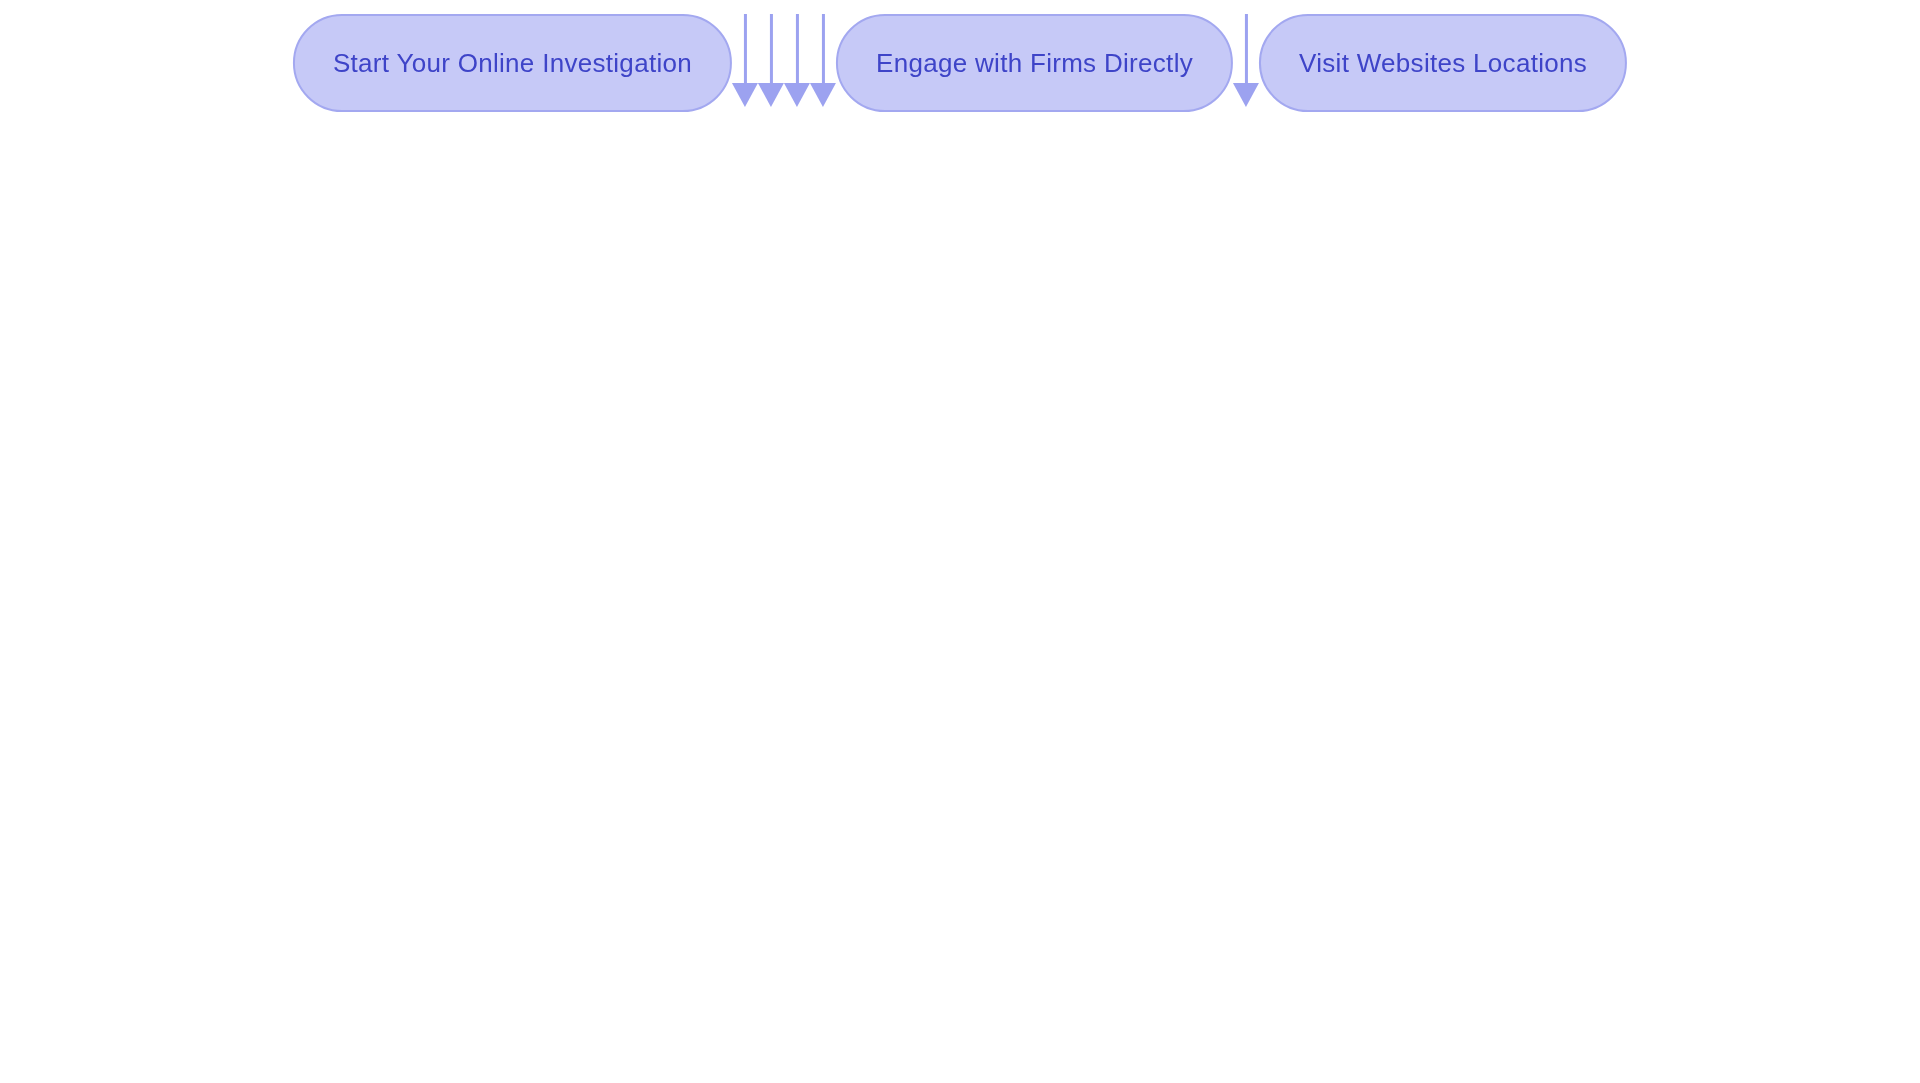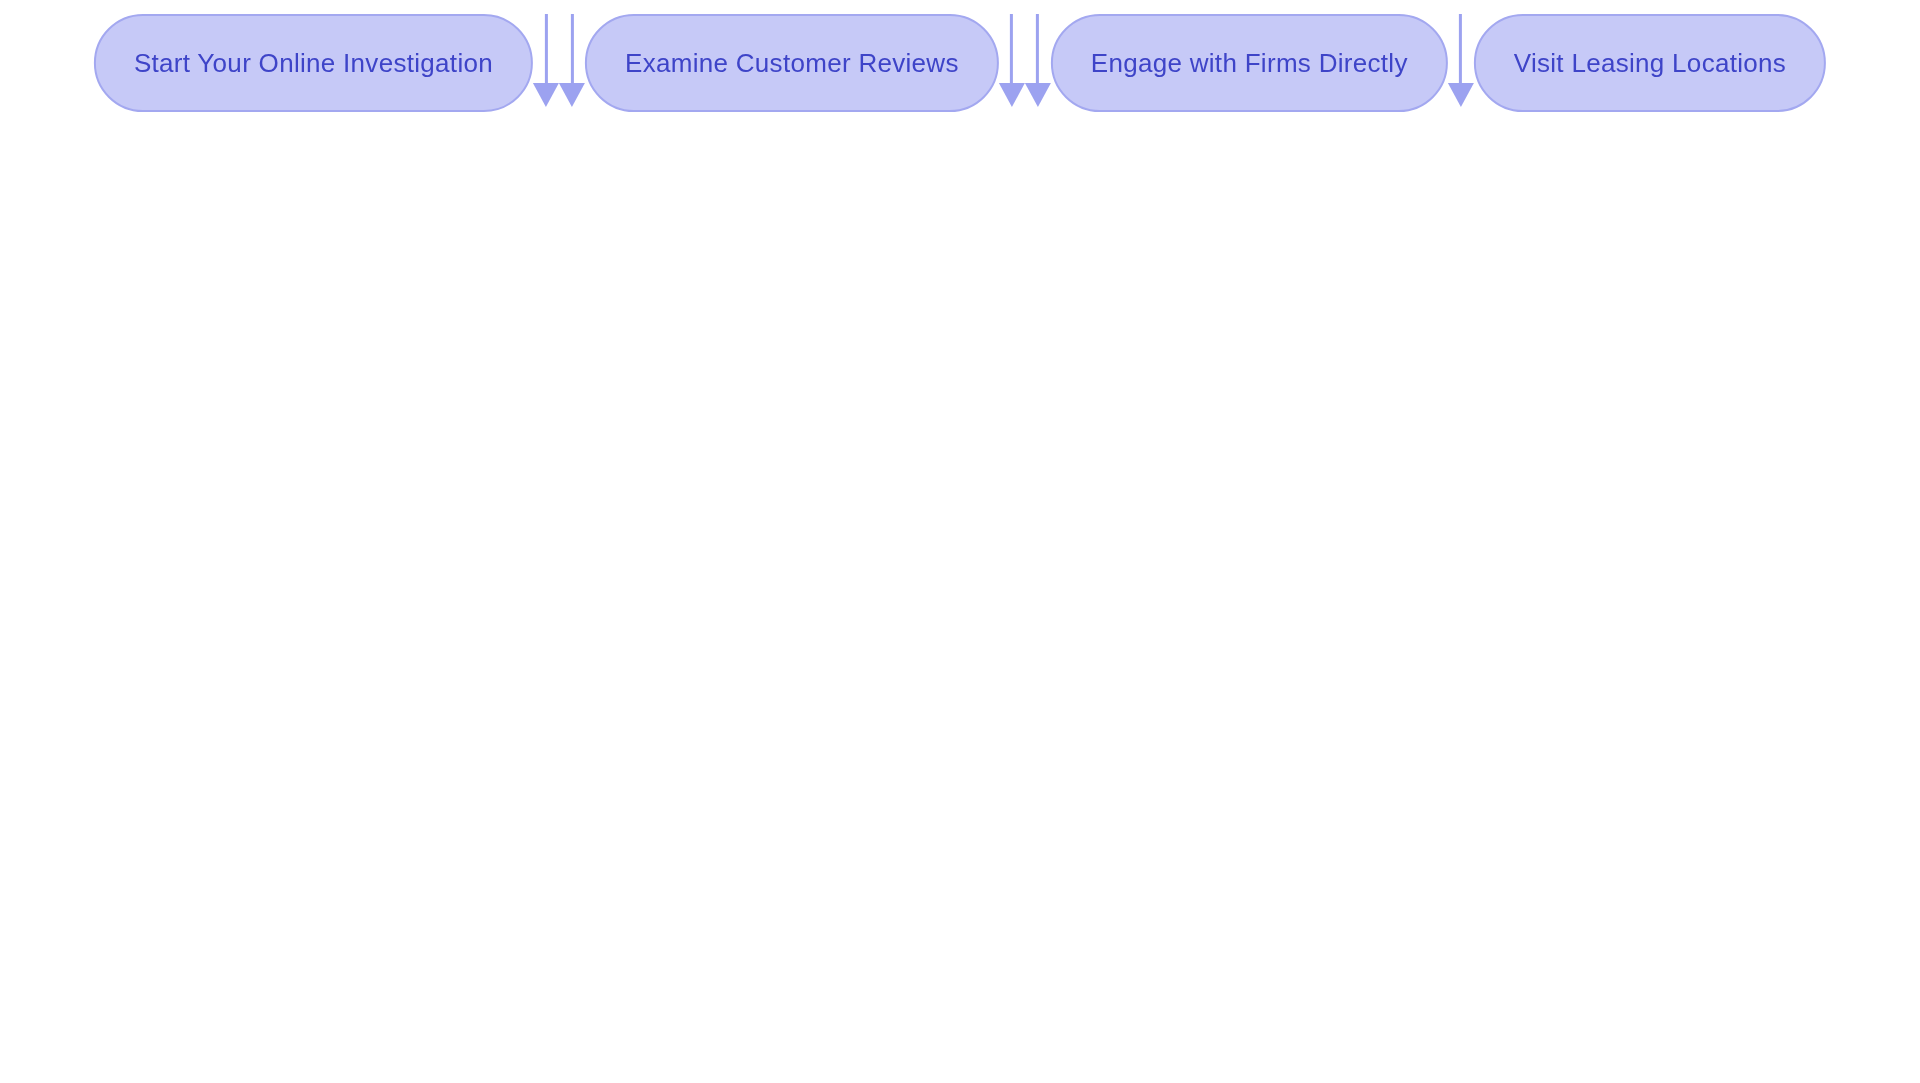--- a/index.html
+++ b/index.html
@@ -86,23 +86,20 @@
       <div class="line"></div>
       <div class="head"></div>
     </div>
 
 
     <div class="connector">
       <div class="line"></div>
       <div class="head"></div>
     </div>
 
-    <div class="node">
-      <span>Examine Customer Reviews</span>
-    </div>
 
     <div class="connector">
       <div class="line"></div>
       <div class="head"></div>
     </div>
 
 
     <div class="connector">
       <div class="line"></div>
       <div class="head"></div>
@@ -111,17 +108,17 @@
     <div class="node">
       <span>Engage with Firms Directly</span>
     </div>
 
     <div class="connector">
       <div class="line"></div>
       <div class="head"></div>
     </div>
 
     <div class="node">
-      <span>Visit Leasing Locations</span>
+      <span>Visit Websites Locations</span>
     </div>
 
   </div>
 </div>
 
 </body></html>

